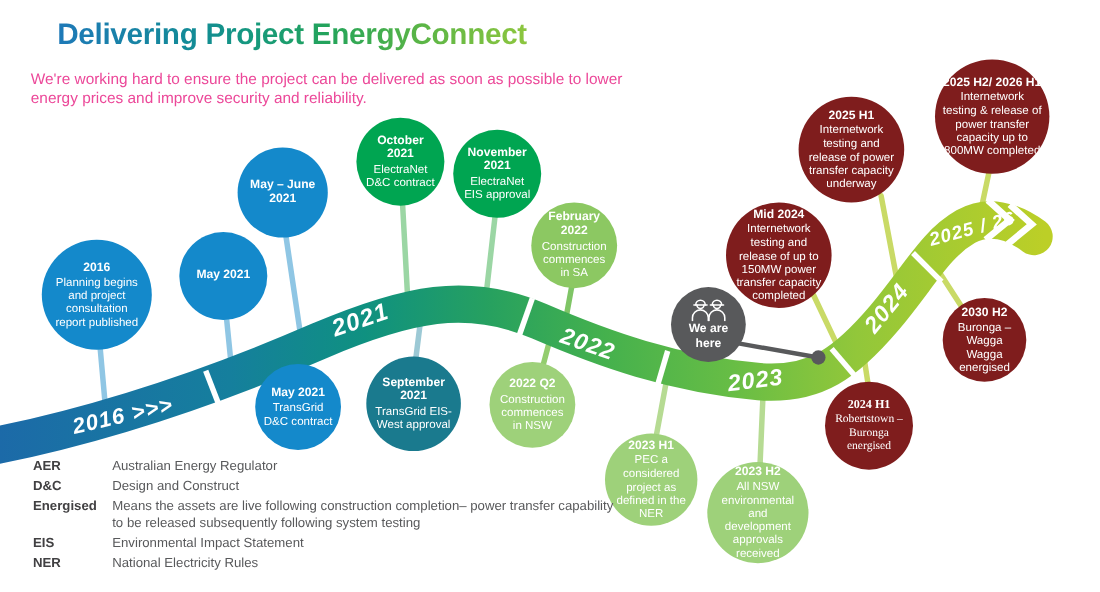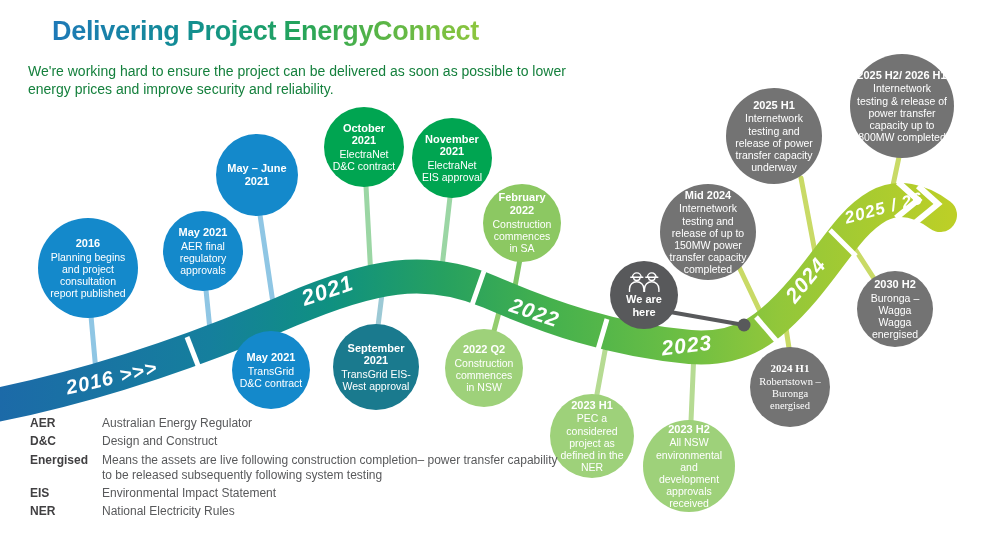--- a/index.html
+++ b/index.html
@@ -10,41 +10,41 @@
   .title{
     position:absolute;left:20px;top:16px;
     font-size:27px;font-weight:bold;letter-spacing:-0.3px;
     background:linear-gradient(90deg,#1e79b8 0%,#128c95 30%,#16997c 42%,#24a45a 58%,#57b447 76%,#8dc63f 100%);
     -webkit-background-clip:text;background-clip:text;color:transparent;
     width:fit-content;
     margin-left:32px;
   }
   .subtitle{
     position:absolute;left:28px;top:62px;width:560px;
-    font-size:14px;line-height:1.32;color:#15803d;
+    font-size:14px;line-height:1.32;color:#ec4899;
   }
 
   
   #tl{position:absolute;left:0;top:0;z-index:1;}
   .yearlabel{fill:#ffffff;font-weight:bold;font-style:italic;letter-spacing:1px;}
 
   
   .ms{
     position:absolute;border-radius:50%;color:#fff;z-index:2;
     display:flex;flex-direction:column;align-items:center;justify-content:center;
     text-align:center;box-sizing:border-box;padding:4px 7px;line-height:1.16;
   }
   .ms .t{font-weight:bold;font-size:11px;margin-bottom:1px;}
   .ms .b{font-size:10.5px;}
   .c-blue{background:#1489cb;}
   .c-teal{background:#1a7a8e;}
   .c-green{background:#00a551;}
   .c-lgreen{background:#8cc862;}
   .c-lgreen2{background:#9ed17a;}
-  .c-lime{background:#737373;}
+  .c-lime{background:#7f1d1d;}
   .c-grey{background:#58595b;}
   .marker{padding:3px 5px;}
   .marker .t{font-size:11px;line-height:1.1;margin-top:1px;}
 
   
   .legend{position:absolute;left:30px;top:416px;z-index:2;}
   .lrow{display:flex;margin-bottom:3.5px;font-size:12px;line-height:1.24;}
   .lterm{width:72px;flex:none;font-weight:bold;color:#414042;}
   .ldef{color:#58595b;max-width:462px;}
 </style>
@@ -116,21 +116,20 @@
       <circle cx="744" cy="325" r="6.5" fill="#58595b"></circle>
     </g>
   </svg>
 
   <div class="ms c-blue" style="left:38px;top:218px;width:100px;height:100px;">
     <div class="t">2016</div>
     <div class="b">Planning begins and project consultation report published</div>
   </div>
   <div class="ms c-blue" style="left:163px;top:211px;width:80px;height:80px;">
     <div class="t">May 2021</div>
-    <div class="b">AER final regulatory approvals</div>
   </div>
   <div class="ms c-blue" style="left:216px;top:134px;width:82px;height:82px;">
     <div class="t">May – June 2021</div>
   </div>
   <div class="ms c-blue" style="left:232px;top:331px;width:78px;height:78px;">
     <div class="t">May 2021</div>
     <div class="b">TransGrid D&amp;C contract</div>
   </div>
   <div class="ms c-teal" style="left:333px;top:324px;width:86px;height:86px;">
     <div class="t">September 2021</div>

